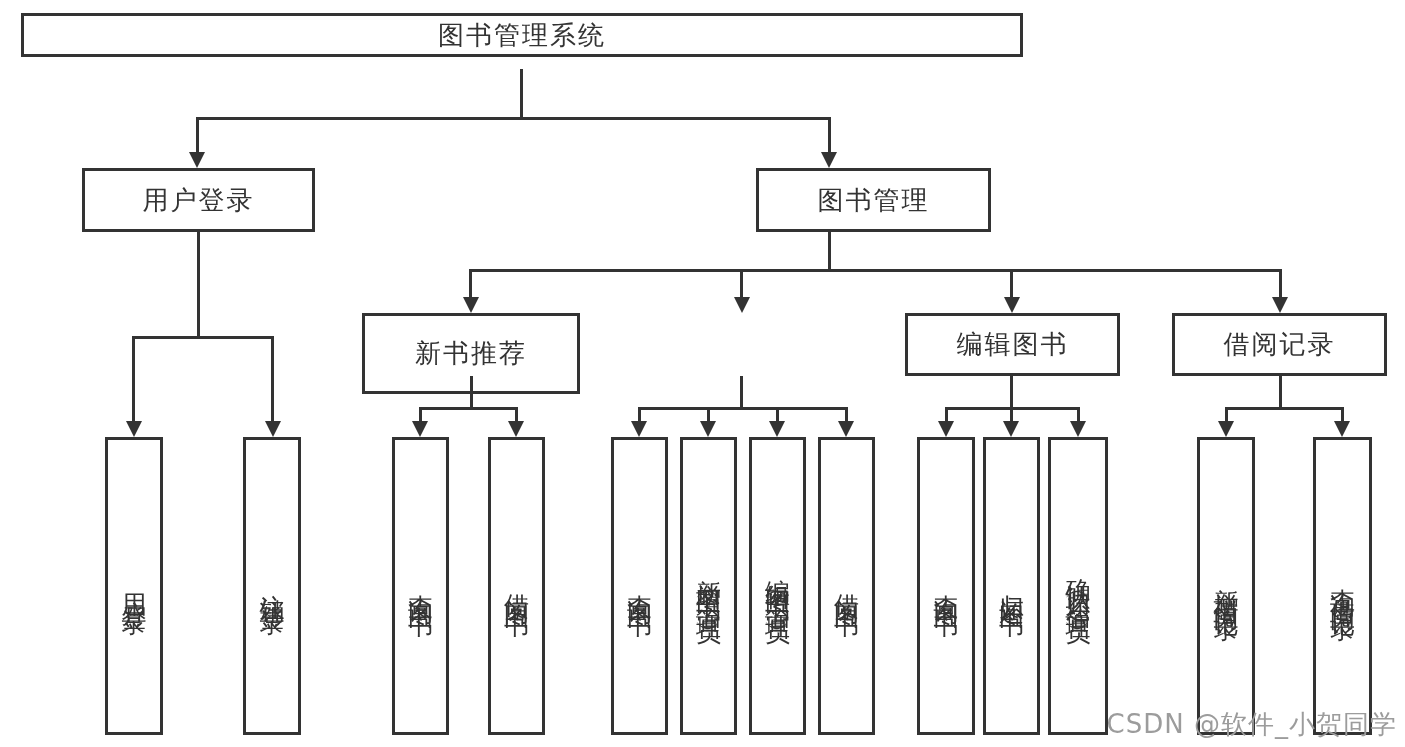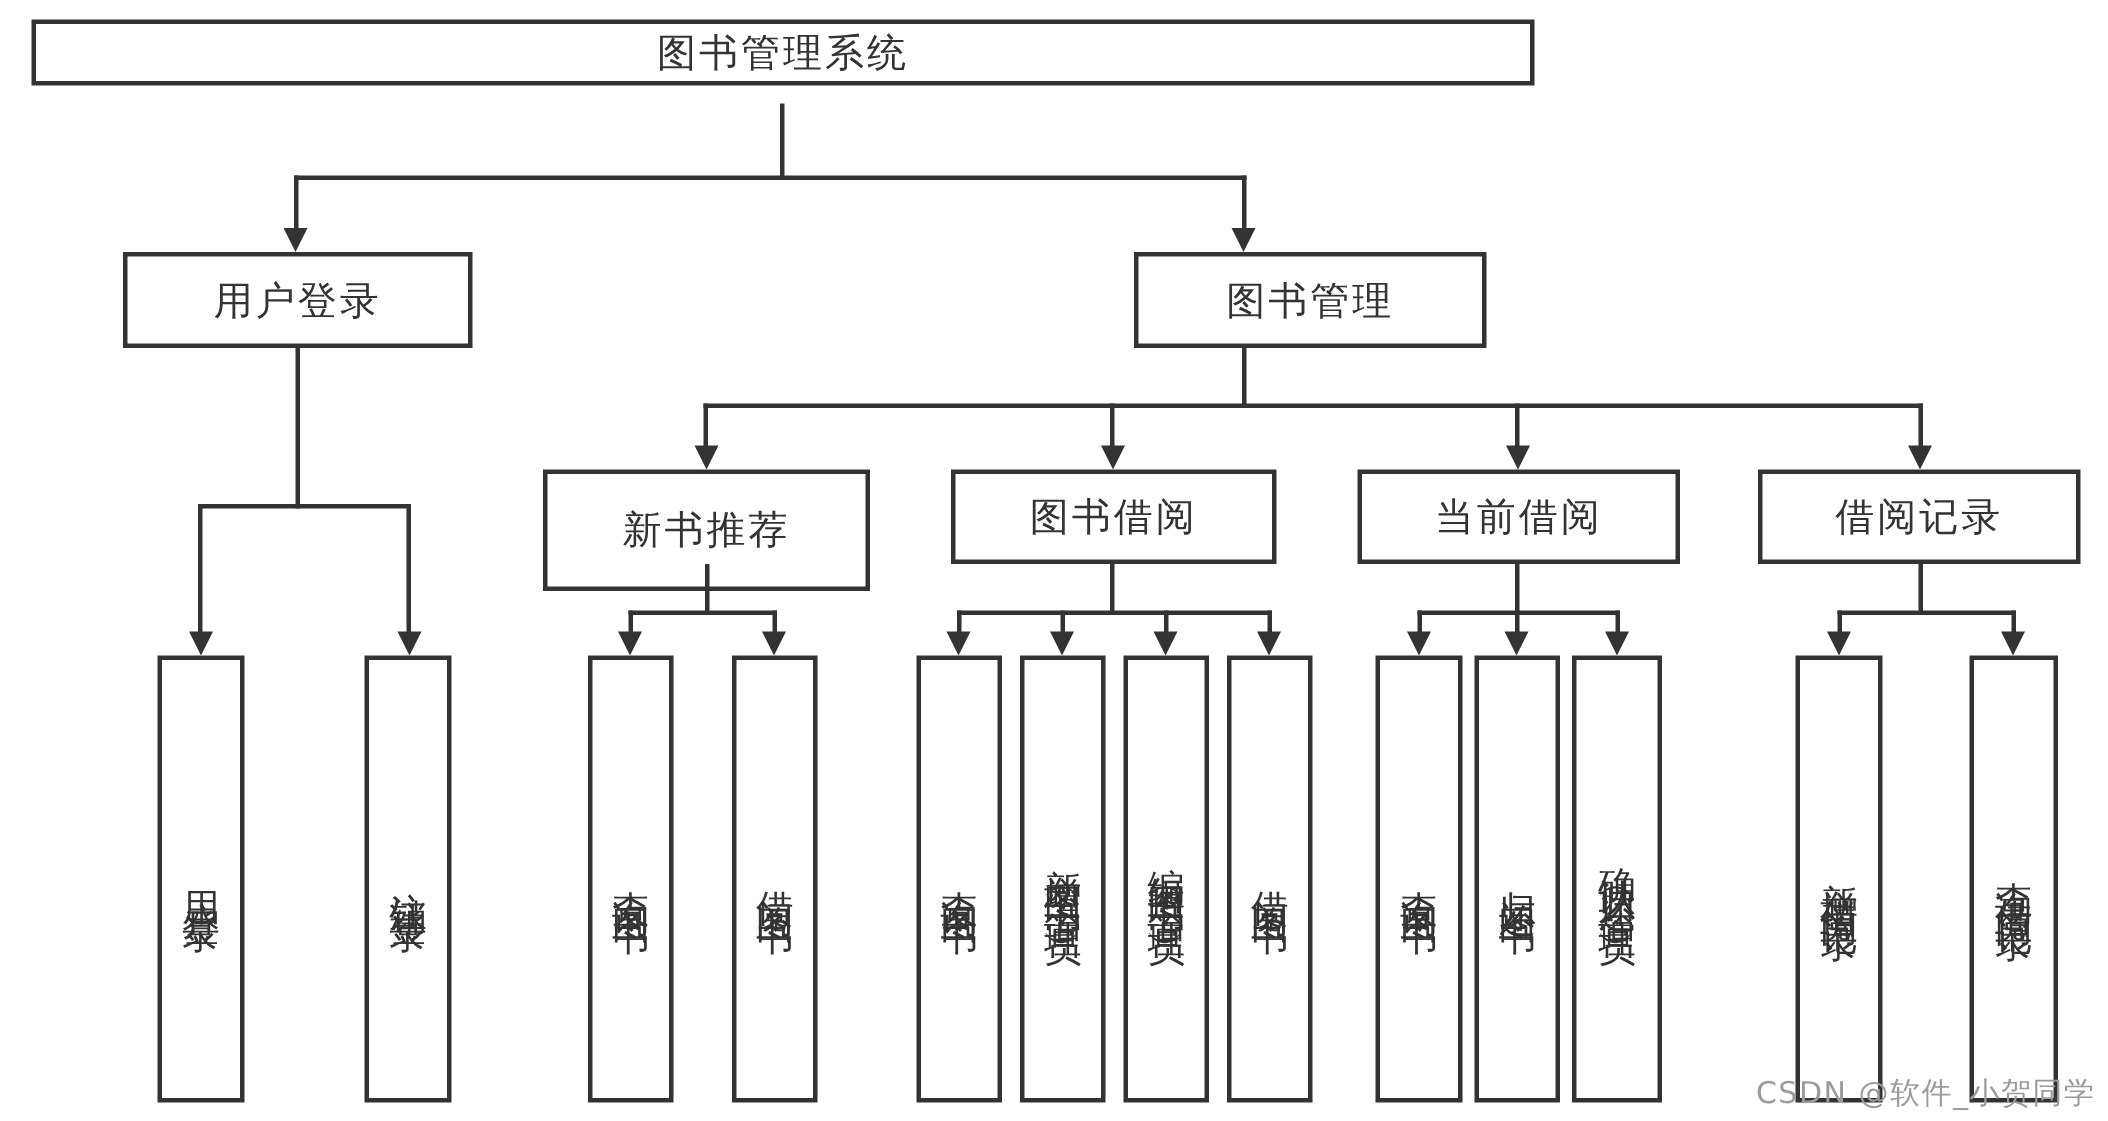--- a/index.html
+++ b/index.html
@@ -50,21 +50,21 @@
   .ahead{
     position:absolute;width:0;height:0;
     border-left:8px solid transparent;
     border-right:8px solid transparent;
     border-top:16px solid var(--stroke);
   }
   .watermark{
     position:absolute;
     right:8px;bottom:5px;
     color:var(--wm);
-    font-size:20px;
+    font-size:26px;
     letter-spacing:1px;
     z-index:5;
     white-space:nowrap;
   }
 </style>
 </head>
 <body>
 
 <div class="canvas">
 
@@ -100,25 +100,22 @@
   <div class="vline" style="left:740px;top:269px;height:30px"></div>
   <div class="ahead" style="left:734px;top:297px"></div>
   <div class="vline" style="left:1010px;top:269px;height:30px"></div>
   <div class="ahead" style="left:1004px;top:297px"></div>
   <div class="vline" style="left:1279px;top:269px;height:30px"></div>
   <div class="ahead" style="left:1272px;top:297px"></div>
 
   <div class="hnode" style="left:362px;top:313px;width:218px;height:81px">
     <span class="lbl">新书推荐</span>
   </div>
-  <div class="hnode" style="left:634px;top:313px;width:217px;height:63px">
-    <span class="lbl">图书借阅</span>
-  </div>
   <div class="hnode" style="left:905px;top:313px;width:215px;height:63px">
-    <span class="lbl">当前借阅</span>
+    <span class="lbl">编辑图书</span>
   </div>
   <div class="hnode" style="left:1172px;top:313px;width:215px;height:63px">
     <span class="lbl">借阅记录</span>
   </div>
 
   <div class="vline" style="left:470px;top:376px;height:34px"></div>
   <div class="hline" style="left:419px;top:407px;width:99px"></div>
   <div class="vline" style="left:419px;top:407px;height:16px"></div>
   <div class="ahead" style="left:412px;top:421px"></div>
   <div class="vline" style="left:515px;top:407px;height:16px"></div>

